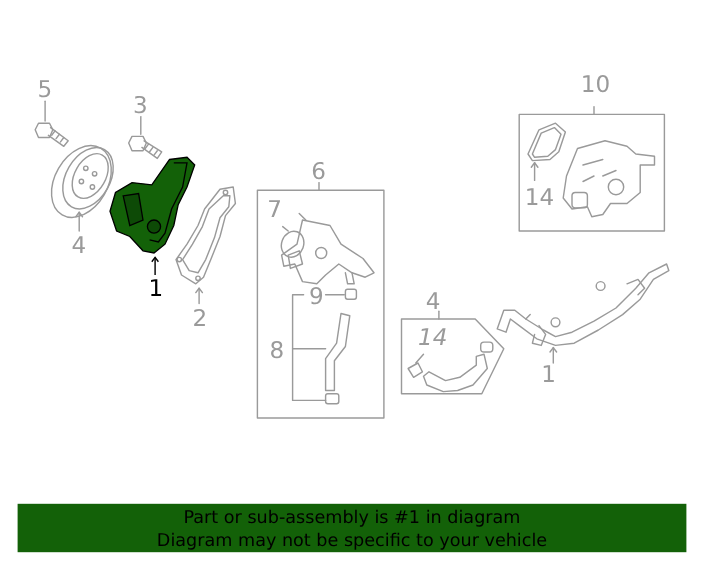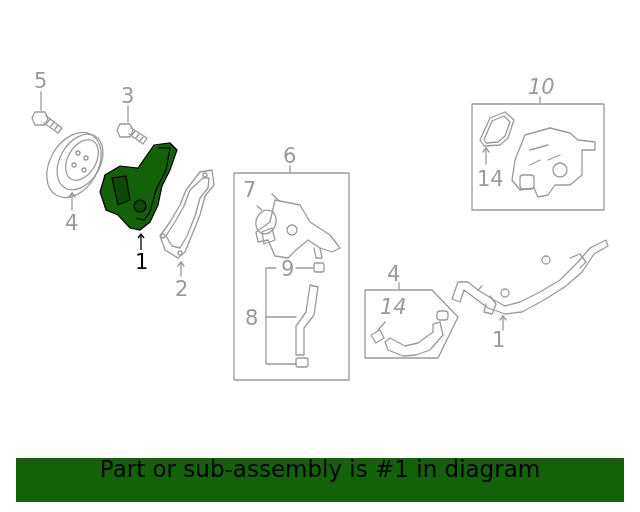--- a/index.html
+++ b/index.html
@@ -3,21 +3,21 @@
 <meta charset="utf-8">
 <style>
   html, body { margin: 0; padding: 0; background: #ffffff; }
   body { width: 640px; height: 512px; position: relative; overflow: hidden;
          font-family: "DejaVu Sans", sans-serif; }
   #diagram { position: absolute; left: 0; top: 0; width: 640px; height: 512px; }
   .callout { position: absolute; font-size: 21px; color: #9a9a9a; line-height: 1; }
   .callout.highlight { color: #000000; }
   .banner { position: absolute; left: 16px; top: 458px; width: 608px; height: 44px;
             background: #136108; color: #000; text-align: center;
-            font-size: 23px; line-height: 21px; padding-top: 1px; box-sizing: border-box; }
+            font-size: 16px; line-height: 21px; padding-top: 1px; box-sizing: border-box; }
   .banner div { white-space: nowrap; }
 </style>
 </head>
 <body>
 
 <svg id="diagram" viewBox="0 0 640 512" xmlns="http://www.w3.org/2000/svg">
   <g fill="none" stroke="#9a9a9a" stroke-width="1.3" stroke-linejoin="round" stroke-linecap="round">
 
     <g>
       <line x1="41" y1="92" x2="41" y2="110"></line>
@@ -124,21 +124,22 @@
 
 <span class="callout" style="left:34px;top:71px;">5</span>
 <span class="callout" style="left:121px;top:86px;">3</span>
 <span class="callout" style="left:65px;top:213px;">4</span>
 <span class="callout highlight" style="left:135px;top:252px;">1</span>
 <span class="callout" style="left:175px;top:279px;">2</span>
 <span class="callout" style="left:283px;top:146px;">6</span>
 <span class="callout" style="left:243px;top:180px;">7</span>
 <span class="callout" style="left:281px;top:259px;">9</span>
 <span class="callout" style="left:245px;top:308px;">8</span>
-<span class="callout" style="left:528px;top:77px;font-style:italic;">10</span>
+<span class="callout" style="left:528px;top:67px;">10</span>
 <span class="callout" style="left:477px;top:169px;">14</span>
 <span class="callout" style="left:387px;top:264px;">4</span>
 <span class="callout" style="left:380px;top:297px;font-style:italic;">14</span>
 <span class="callout" style="left:492px;top:330px;">1</span>
 
 <div class="banner">
   <div>Part or sub-assembly is #1 in diagram</div>
+  <div>Diagram may not be specific to your vehicle</div>
 </div>
 
 </body></html>

